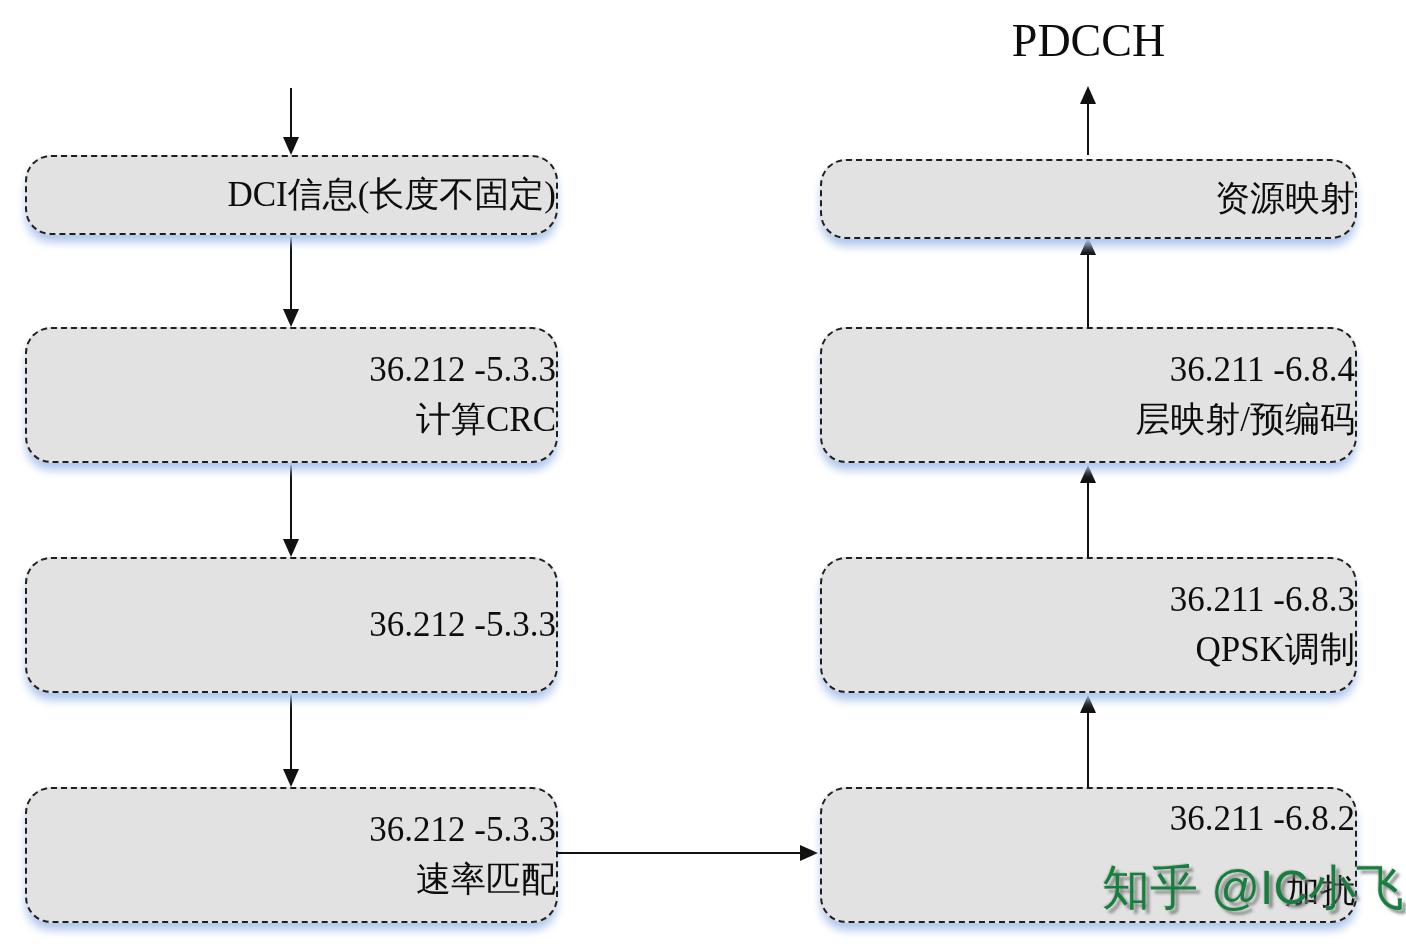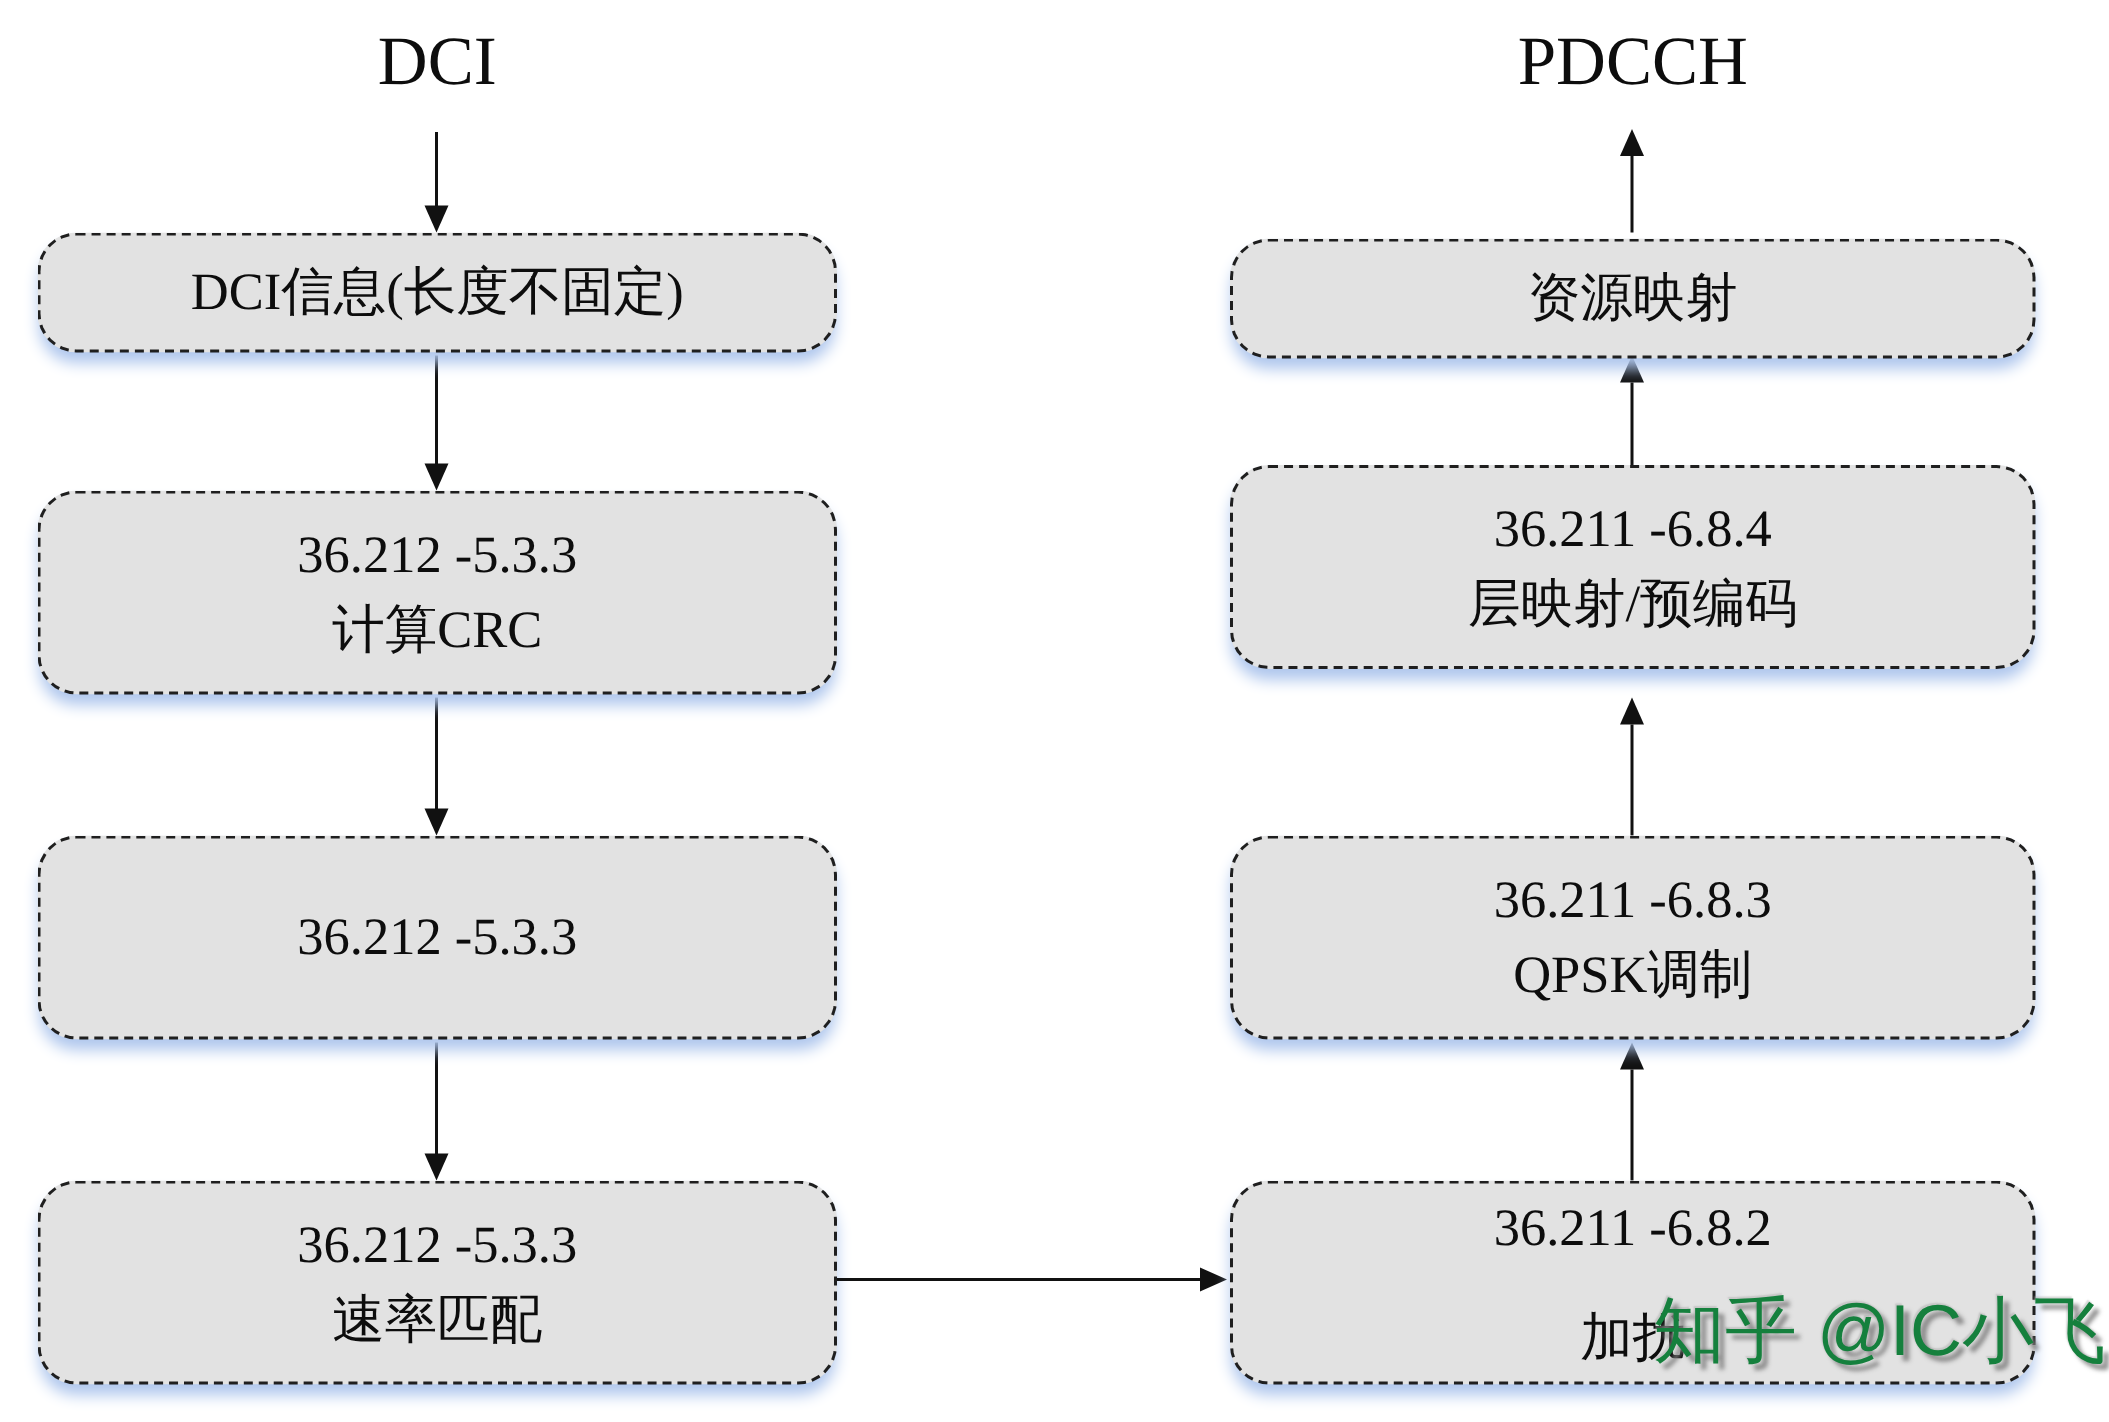--- a/index.html
+++ b/index.html
@@ -31,21 +31,21 @@
   .box{
     position:absolute;
     box-sizing:border-box;
     background:var(--box-fill);
     border:2px dashed var(--box-border);
     border-radius:26px;
     box-shadow:0 8px 10px -1px var(--box-glow);
     display:flex;
     flex-direction:column;
     justify-content:center;
-    align-items:center;
+    align-items:flex-end;
     text-align:center;
   }
   .bline{
     font-size:35px;
     line-height:50px;
     white-space:nowrap;
   }
   .vline{position:absolute;width:2px;background:var(--arrow);}
   .hline{position:absolute;height:2px;background:var(--arrow);}
   .head-down{position:absolute;width:0;height:0;
@@ -67,21 +67,20 @@
     text-shadow:4px 4px 3px rgba(125,125,125,0.85), -1px -1px 1px rgba(165,165,165,0.45);
     white-space:nowrap;
     z-index:5;
   }
 </style>
 </head>
 <body>
 
 <div class="canvas">
 
-  <div class="col-title" style="left:25px;top:12px;width:533px;">DCI</div>
   <div class="col-title" style="left:820px;top:12px;width:537px;">PDCCH</div>
 
   <div>
     <div class="vline" style="left:290px;top:88px;height:50px;"></div>
     <div class="head-down" style="left:283px;top:137px;"></div>
   </div>
   <div>
     <div class="vline" style="left:290px;top:237px;height:73px;"></div>
     <div class="head-down" style="left:283px;top:309px;"></div>
   </div>
@@ -127,21 +126,21 @@
     <div class="vline" style="left:1087px;top:483px;height:74px;"></div>
   </div>
   <div>
     <div class="head-up" style="left:1080px;top:695px;"></div>
     <div class="vline" style="left:1087px;top:713px;height:74px;"></div>
   </div>
 
   <div class="box" style="left:820px;top:159px;width:537px;height:80px;">
     <div class="bline">资源映射</div>
   </div>
-  <div class="box" style="left:820px;top:310px;width:537px;height:136px;">
+  <div class="box" style="left:820px;top:327px;width:537px;height:136px;">
     <div class="bline">36.211 -6.8.4</div>
     <div class="bline">层映射/预编码</div>
   </div>
   <div class="box" style="left:820px;top:557px;width:537px;height:136px;">
     <div class="bline">36.211 -6.8.3</div>
     <div class="bline">QPSK调制</div>
   </div>
   <div class="box" style="left:820px;top:787px;width:537px;height:136px;gap:23px;">
     <div class="bline">36.211 -6.8.2</div>
     <div class="bline">加扰</div>

